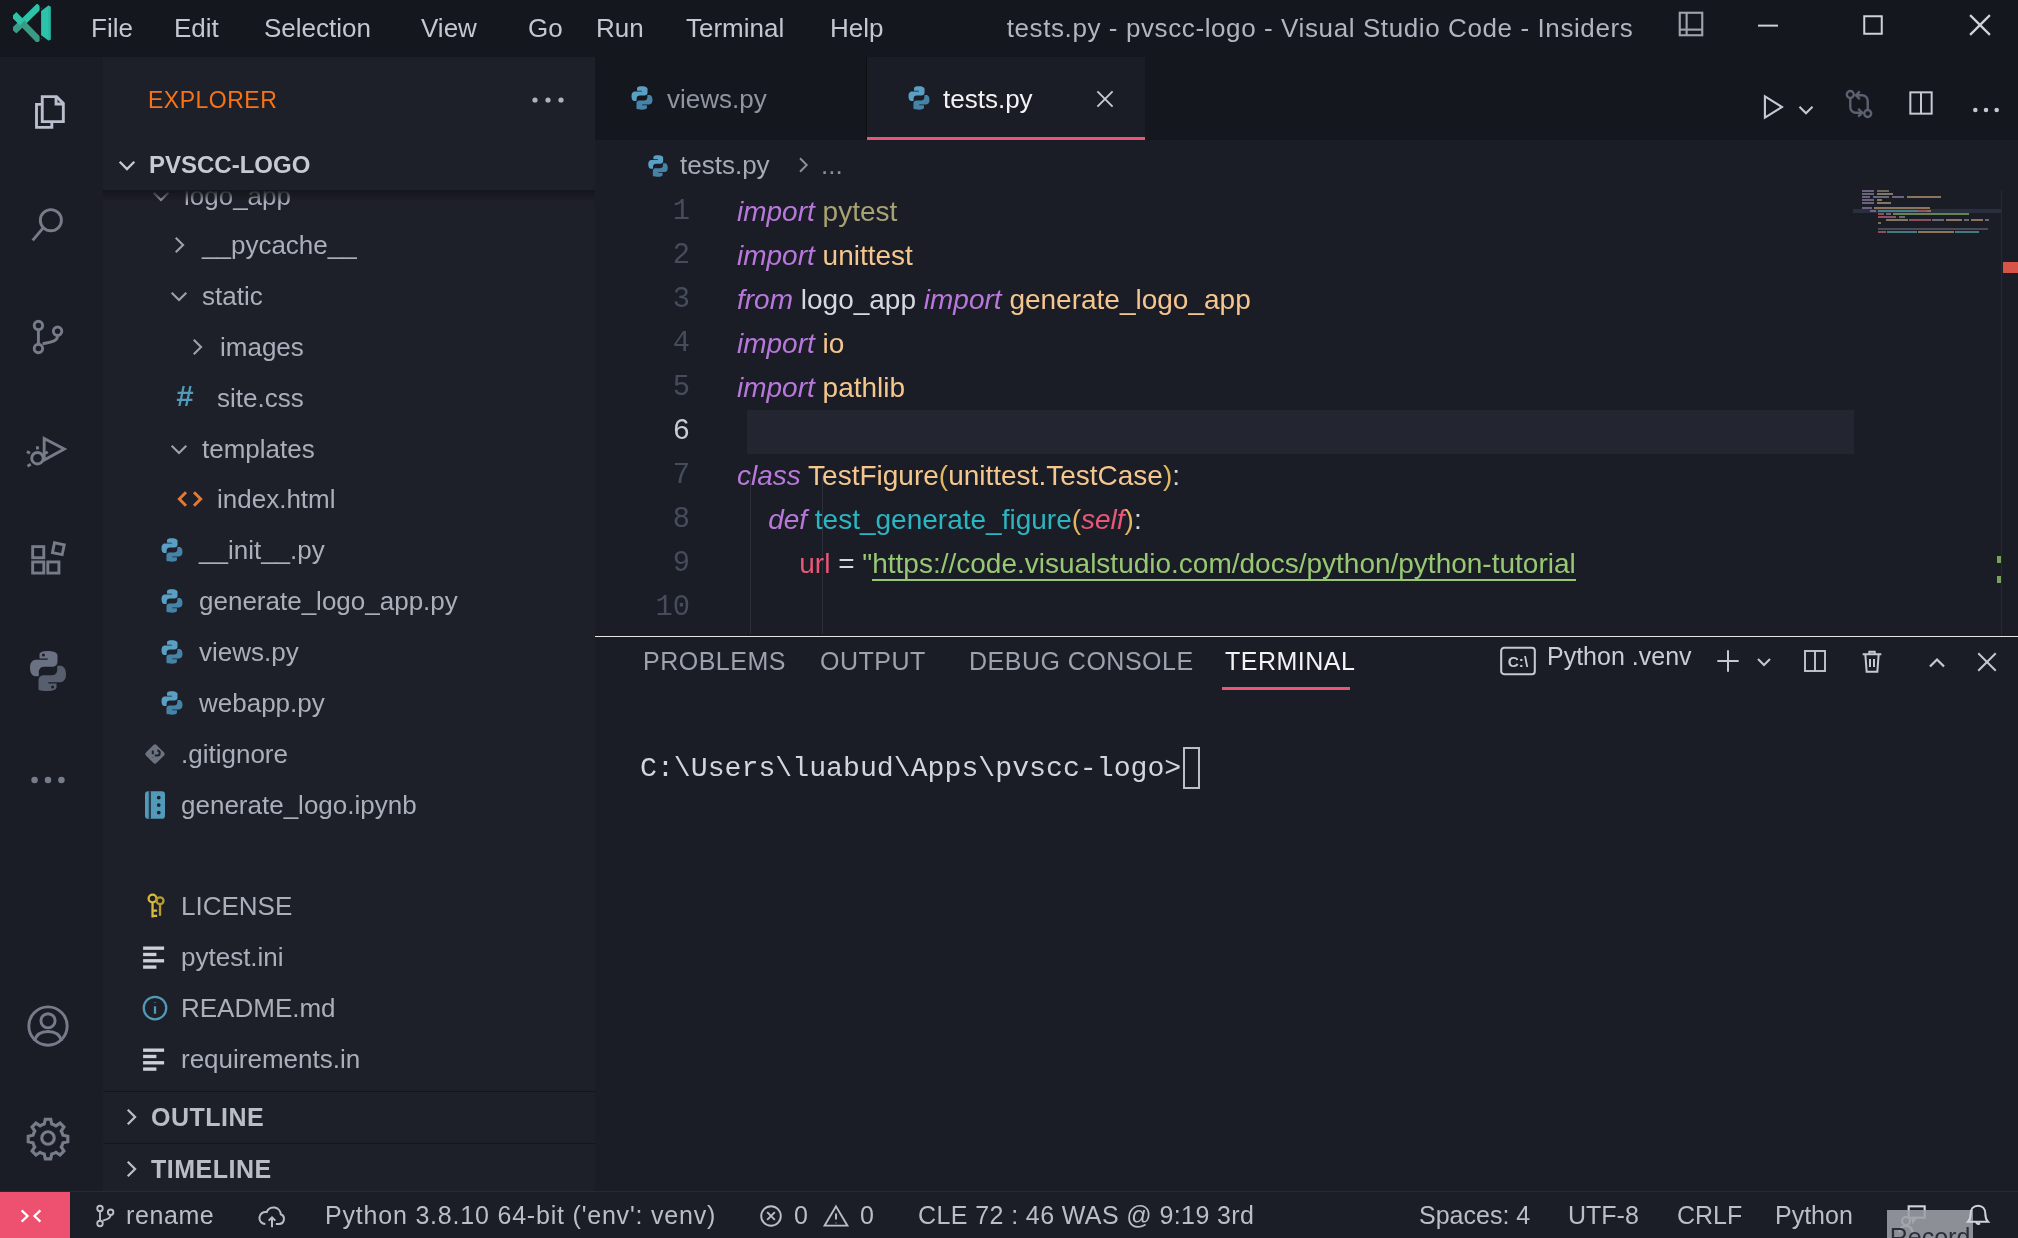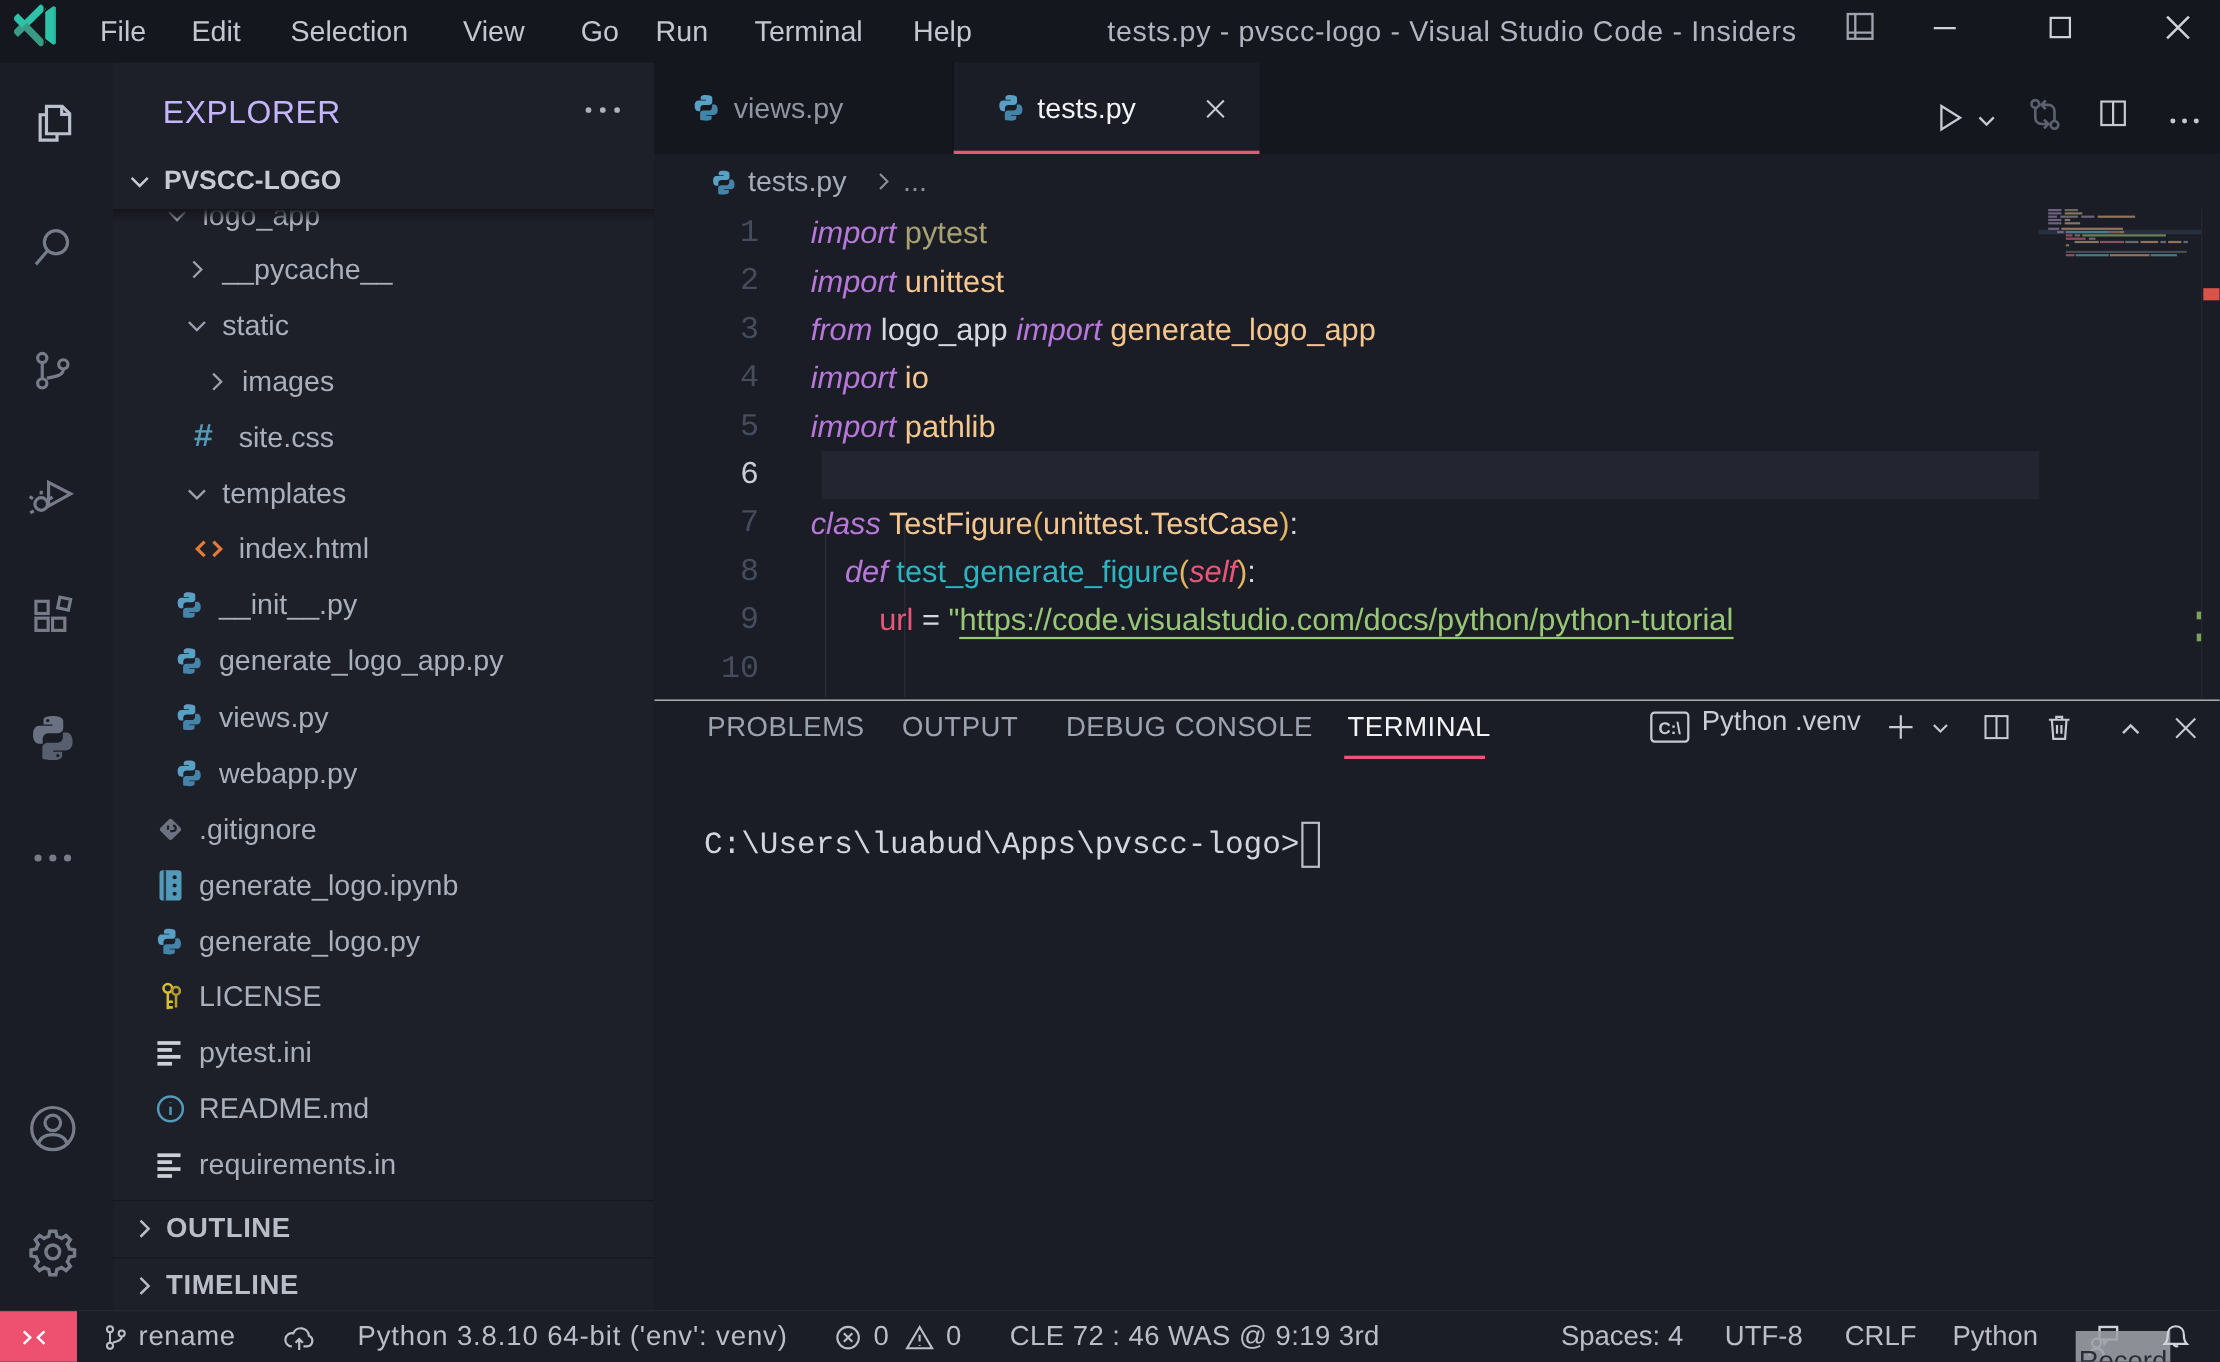--- a/index.html
+++ b/index.html
@@ -133,21 +133,21 @@
       <circle cx="12" cy="9.5" r="3.4"></circle>
     <path d="M5.5 19.2 c1-4 4-4.6 6.5-4.6 s5.5.6 6.5 4.6"></path>
   </svg>
 
   <svg class="ab" style="left:23px;top:1056px" width="50" height="50" viewBox="0 0 24 24" fill="none" stroke="#767c89" stroke-width="1.5">
     <circle cx="12" cy="12" r="3"></circle>
     <path d="M10.7 3 h2.6 l0.5 2.3 a7 7 0 0 1 2 0.85 l2-1.3 1.85 1.85 -1.3 2 a7 7 0 0 1 0.85 2 l2.3 0.5 v2.6 l-2.3 0.5 a7 7 0 0 1 -0.85 2 l1.3 2 -1.85 1.85 -2-1.3 a7 7 0 0 1 -2 0.85 l-0.5 2.3 h-2.6 l-0.5-2.3 a7 7 0 0 1 -2-0.85 l-2 1.3 -1.85-1.85 1.3-2 a7 7 0 0 1 -0.85-2 l-2.3-0.5 v-2.6 l2.3-0.5 a7 7 0 0 1 0.85-2 l-1.3-2 1.85-1.85 2 1.3 a7 7 0 0 1 2-0.85 z"></path>
   </svg>
 </div>
 <div class="ab" id="sidebar">
-  <div class="ab" style="left:45px;top:30px;font-size:29px;color:#c4b5fd;letter-spacing:0.5px">EXPLORER</div>
+  <div class="ab" style="left:45px;top:30px;font-size:23px;color:#f97316;letter-spacing:0.5px">EXPLORER</div>
   <svg class="ab" style="left:425px;top:30px" width="40" height="26" viewBox="0 0 24 16" fill="#aeb3bd">
       <circle cx="4" cy="8" r="1.6"></circle>
       <circle cx="12" cy="8" r="1.6"></circle>
       <circle cx="20" cy="8" r="1.6"></circle>
     </svg>
   <div class="trow" style="top:83px;color:#c6cad3;font-weight:bold;font-size:25px">
     <svg class="tico" style="left:11px" width="26" height="26" viewBox="0 0 16 16">
         <path d="M3.5 6 L8 10.5 L12.5 6" stroke="#c6cad3" stroke-width="1.4" fill="none"></path>
       </svg>
     <span class="lbl" style="left:46px;font-size:24px">PVSCC-LOGO</span>
@@ -229,27 +229,20 @@
   </div>
   <div class="trow" style="top:723px">
     <svg class="tico" style="left:39px" width="26" height="30" viewBox="0 0 20 24">
         <rect x="2" y="1" width="16" height="22" rx="2.5" fill="#519aba"></rect>
         <rect x="5" y="1" width="1.8" height="22" fill="#1e2029" opacity="0.8"></rect>
         <circle cx="13" cy="6" r="1.5" fill="#1e2029"></circle>
         <circle cx="13" cy="12" r="1.5" fill="#1e2029"></circle>
         <circle cx="13" cy="18" r="1.5" fill="#1e2029"></circle>
       </svg>
     <span class="lbl" style="left:78px">generate_logo.ipynb</span>
-  </div>
-  <div class="trow" style="top:774px">
-    <svg class="tico" style="left:37px" width="28" height="28" viewBox="0 0 48 48">
-        <path fill="#5a9fc4" d="M23.5 4c-8.6 0-8 3.7-8 3.7v3.9h8.2v1.2H12.3S6 12.1 6 20.8s5.5 8.4 5.5 8.4h3.3v-4s-.2-5.5 5.4-5.5h8.1s5.2.1 5.2-5V8.8S34.4 4 23.5 4z"></path>
-        <path fill="#4584a8" d="M24.5 44c8.6 0 8-3.7 8-3.7v-3.9h-8.2v-1.2h11.4S42 35.9 42 27.2s-5.5-8.4-5.5-8.4h-3.3v4s.2 5.5-5.4 5.5h-8.1s-5.2-.1-5.2 5v8.9S13.6 44 24.5 44z"></path>
-      </svg>
-    <span class="lbl" style="left:78px">generate_logo.py</span>
   </div>
   <div class="trow" style="top:824px">
     <svg class="tico" style="left:39px" width="28" height="30" viewBox="0 0 24 26">
       <g fill="none" stroke="#d8bc3a" stroke-width="2">
         <circle cx="9" cy="6.5" r="3.4"></circle>
           <path d="M9 10 v13 M9 17 h4 M9 21.5 h4"></path>
         <circle cx="15.5" cy="8.5" r="3" stroke="#b89c2e"></circle>
           <path d="M15.5 11.5 v10" stroke="#b89c2e"></path>
       </g>
     </svg>

